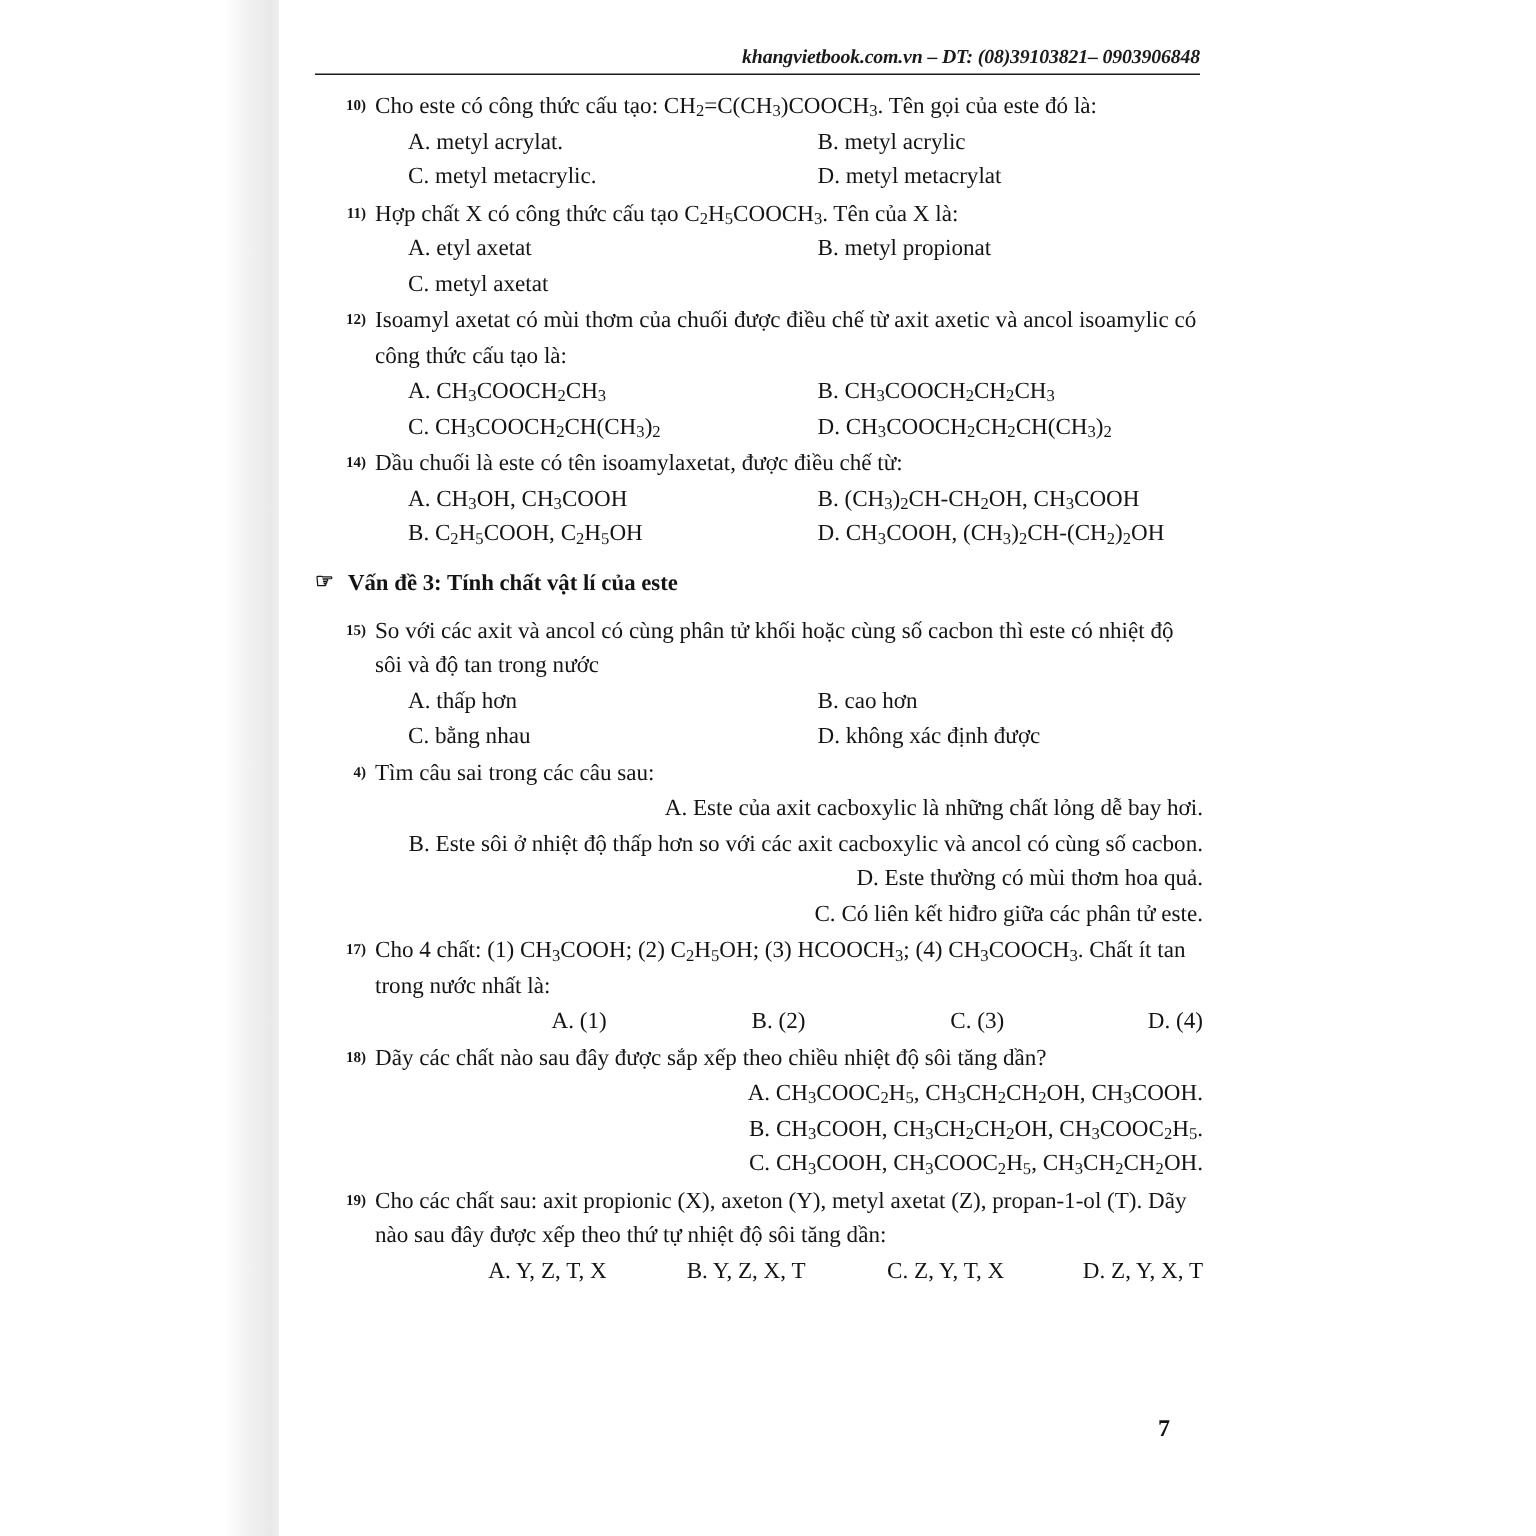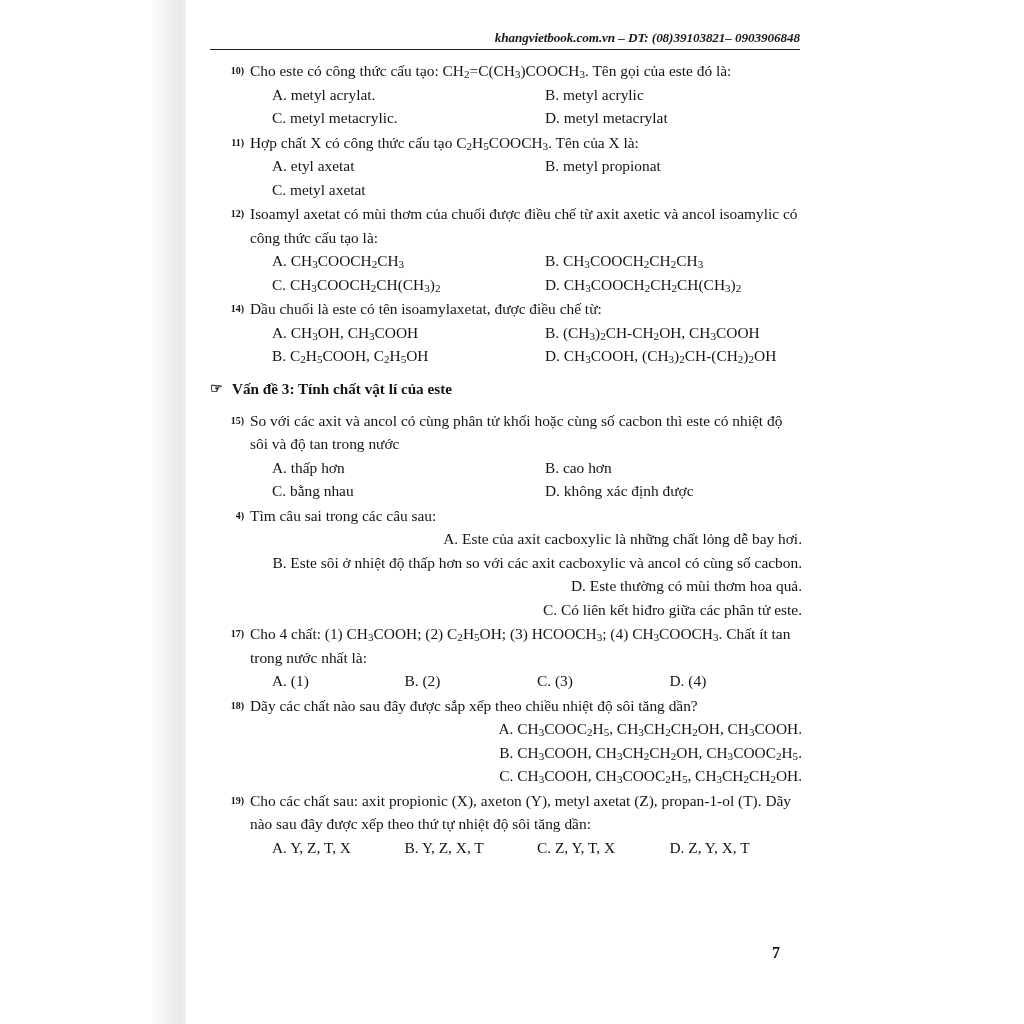--- a/index.html
+++ b/index.html
@@ -104,20 +104,21 @@
   }
   .opt-row.two > .opt {
     width: 50%;
   }
   .opt-row.two > .opt:first-child {
     width: 273px;
     flex: none;
   }
   .opt-row.four > .opt {
     width: 25%;
+    text-align: right;
   }
   .opt-row.full > .opt {
     width: 100%;
     text-align: right;
   }
   .opt {
     white-space: nowrap;
   }
   .opt.wrap {
     white-space: normal;

